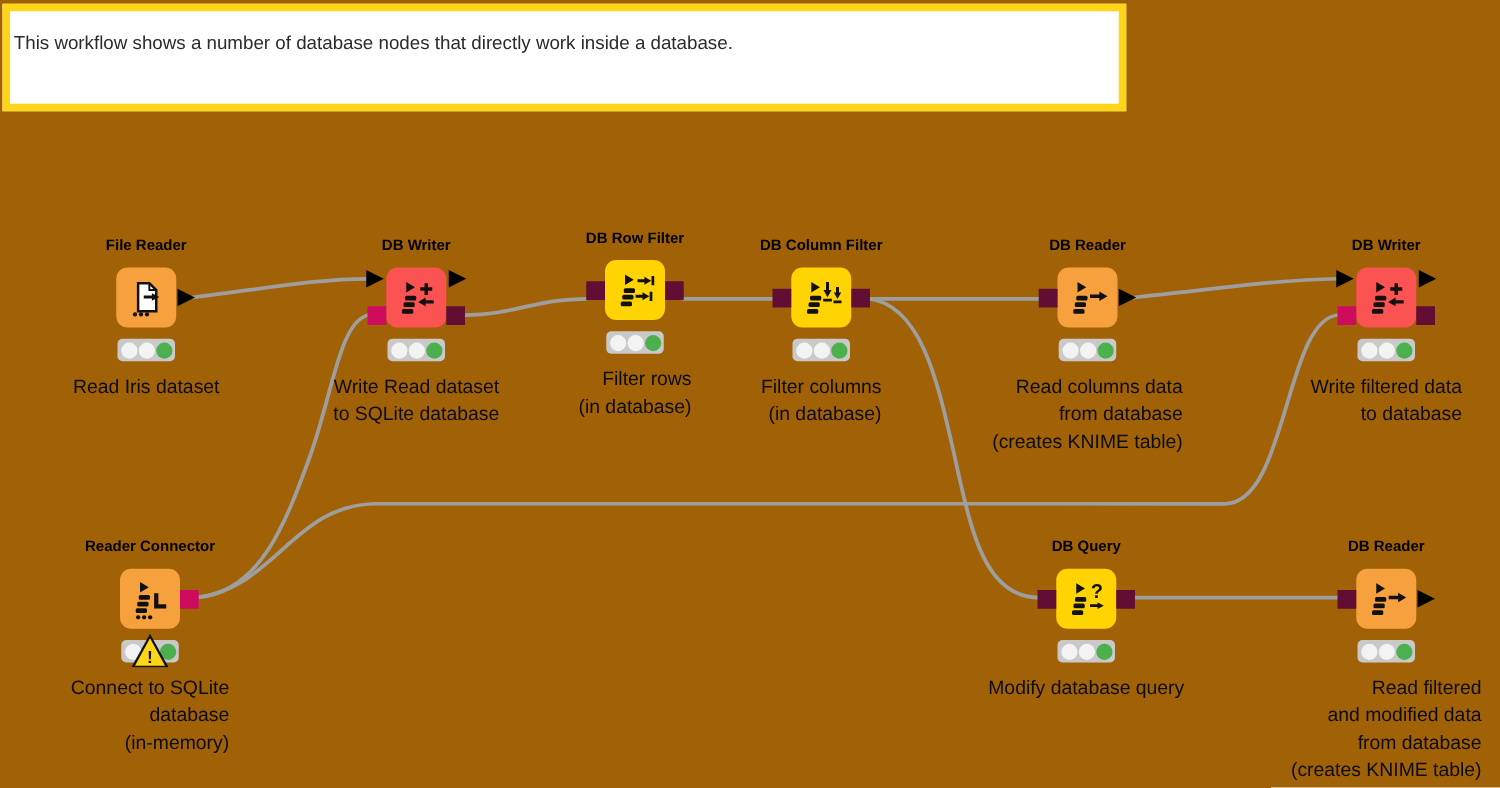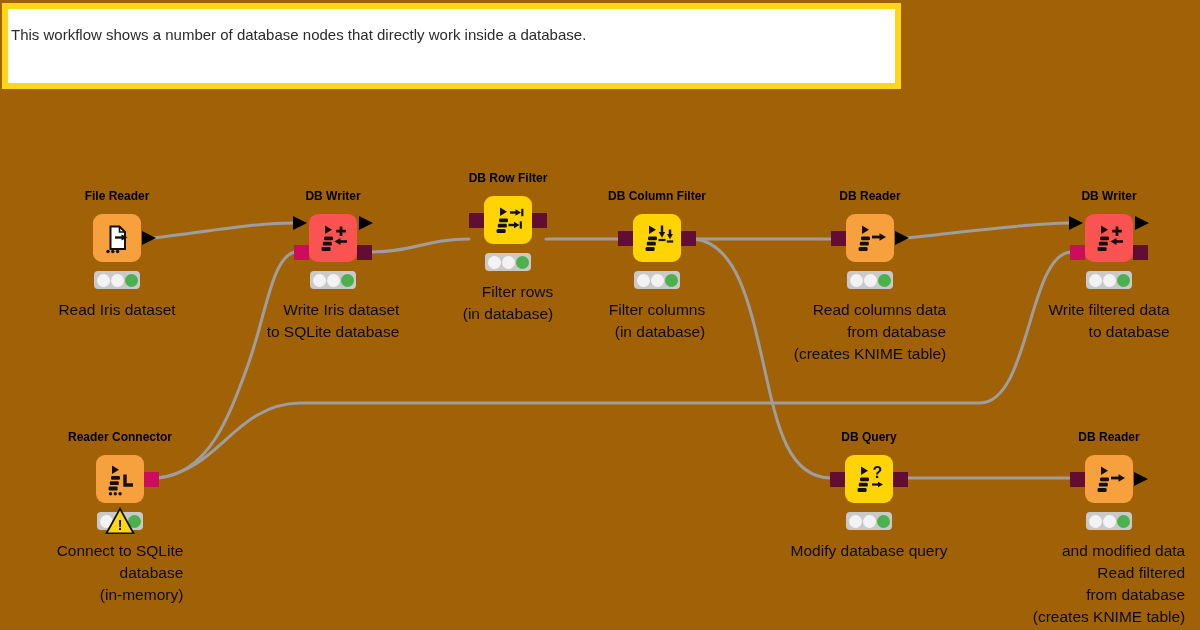--- a/index.html
+++ b/index.html
@@ -113,26 +113,26 @@
     <span class="tri tri-in-top"></span>
     <span class="tri tri-out-top"></span>
     <span class="psq magenta sq-in-lo"></span>
     <span class="psq maroon sq-out-lo"></span>
     <div class="light">
       <span class="dot"></span>
         <span class="dot"></span>
         <span class="dot green"></span>
     </div>
     <div class="desc">
-      <div>Write Iris dataset</div>
+      <div>Write Read dataset</div>
         <div>to SQLite database</div>
     </div>
   </div>
 
-  <div class="node yellow" style="left:484px;top:196px">
+  <div class="node yellow" style="left:484px;top:208px">
     <div class="title">DB Row Filter</div>
     <div class="body">
       <svg class="icon" width="34" height="34" viewBox="0 0 34 34">
         <path class="ik" d="M9 4.5 L9 13 L16 8.75 Z"></path>
         <rect class="ik" x="8" y="15.5" width="9" height="3.8" rx="1.2"></rect>
         <rect class="ik" x="6.8" y="20.8" width="9" height="3.8" rx="1.2"></rect>
         <rect class="ik" x="5.6" y="26.1" width="9" height="3.8" rx="1.2"></rect>
         <path class="is" d="M19 9.5 H25" stroke-width="2.4"></path>
         <path class="ik" d="M24.5 6.3 L30 9.5 L24.5 12.7 Z"></path>
         <path class="is" d="M31.3 5.8 V13.2" stroke-width="2.2"></path>
@@ -307,20 +307,20 @@
       </svg>
     </div>
     <span class="psq maroon sq-in"></span>
     <span class="tri tri-out-mid"></span>
     <div class="light">
       <span class="dot"></span>
         <span class="dot"></span>
         <span class="dot green"></span>
     </div>
     <div class="desc">
-      <div>and modified data</div>
-        <div>Read filtered</div>
+      <div>Read filtered</div>
+        <div>and modified data</div>
         <div>from database</div>
         <div>(creates KNIME table)</div>
     </div>
   </div>
 
 </div>
 
 </body></html>

